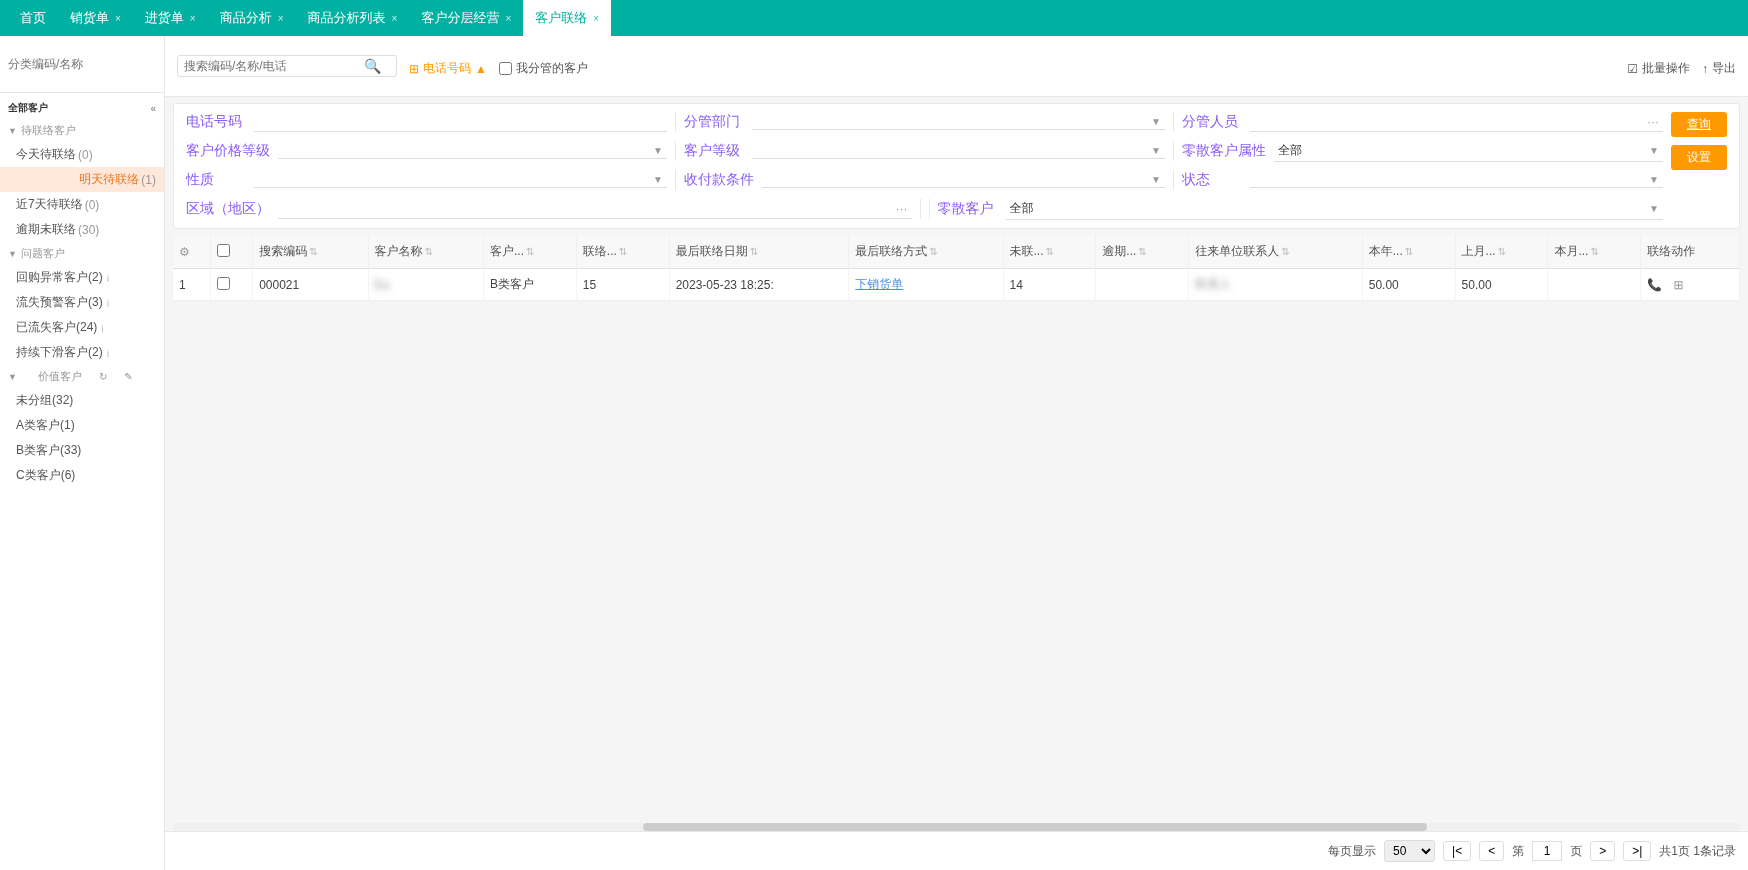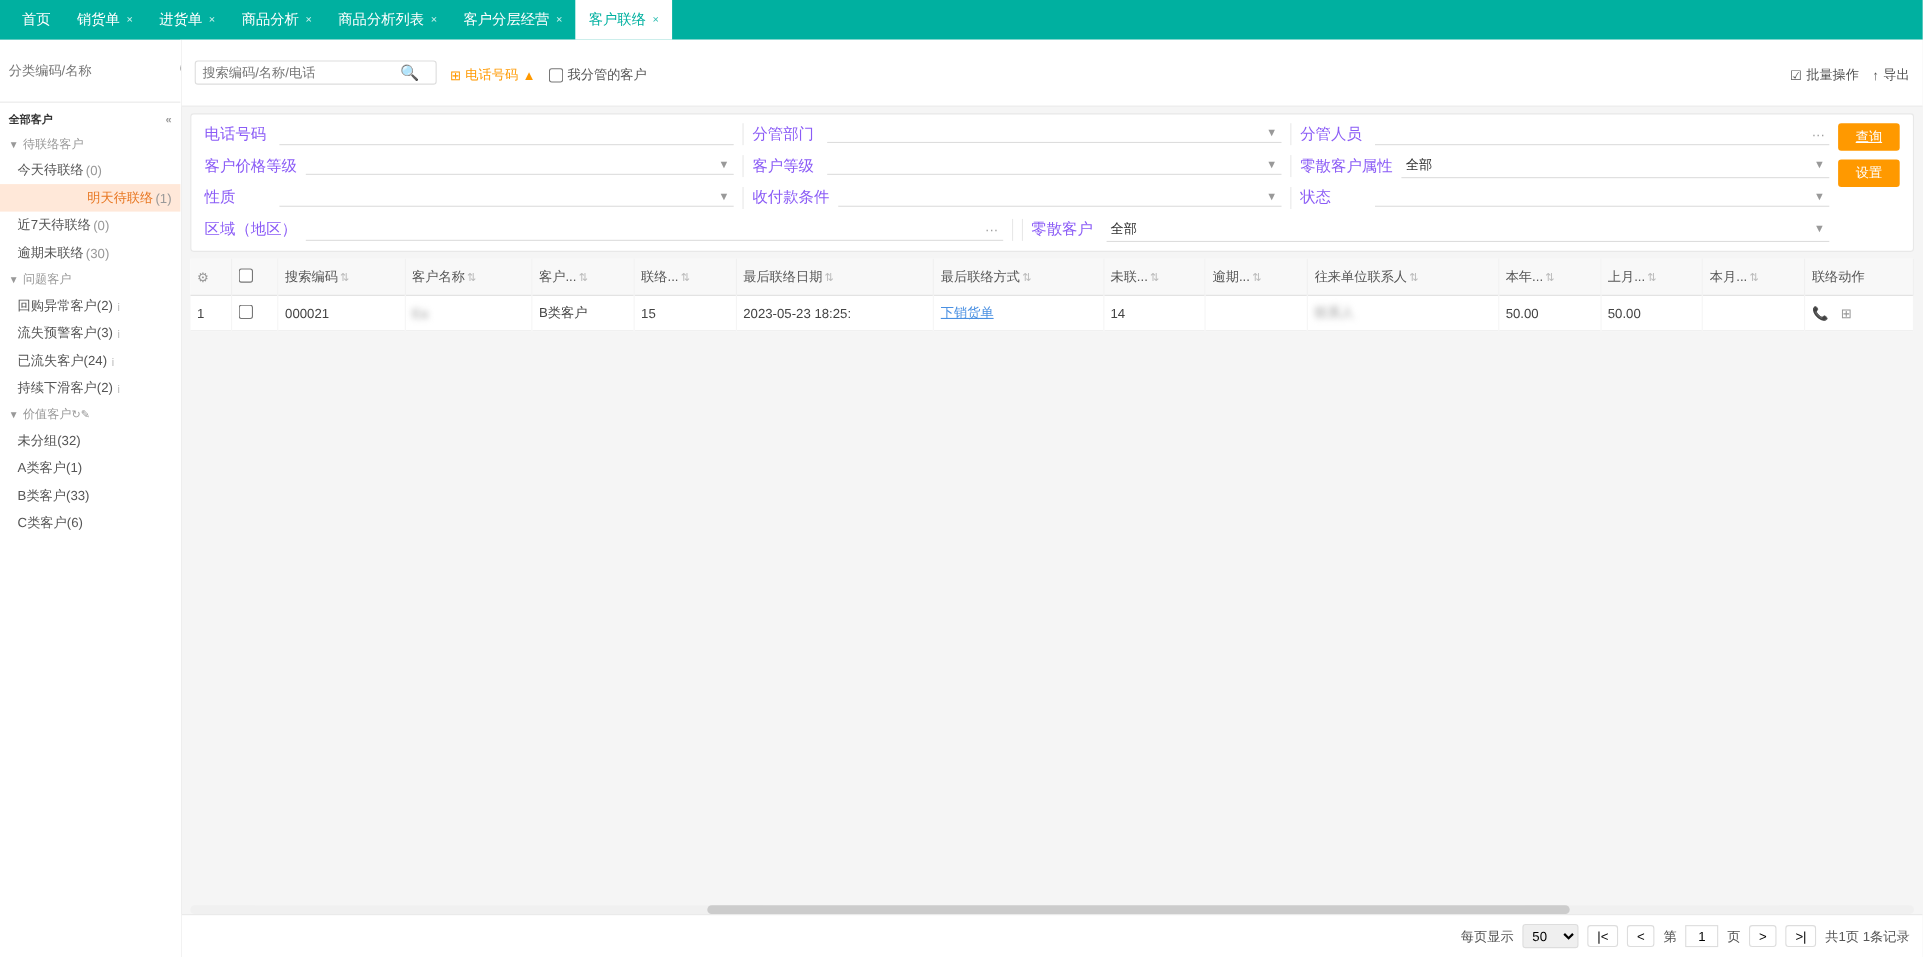--- a/index.html
+++ b/index.html
@@ -405,21 +405,21 @@
     </div>
     <div class="sidebar-item">
       <span>已流失客户(24)</span>
         <span class="info-icon">ℹ</span>
     </div>
     <div class="sidebar-item">
       <span>持续下滑客户(2)</span>
         <span class="info-icon">ℹ</span>
     </div>
 
-    <div class="sidebar-group-label" style="display:flex;align-items:center;gap:0;">
+    <div class="sidebar-group-label" style="display:flex;align-items:center;gap:17px;">
       价值客户
       <span style="font-size:10px;cursor:pointer;color:#999;">↻</span>
       <span style="font-size:10px;cursor:pointer;color:#999;">✎</span>
     </div>
     <div class="sidebar-item">
       <span>未分组(32)</span>
     </div>
     <div class="sidebar-item">
       <span>A类客户(1)</span>
     </div>

